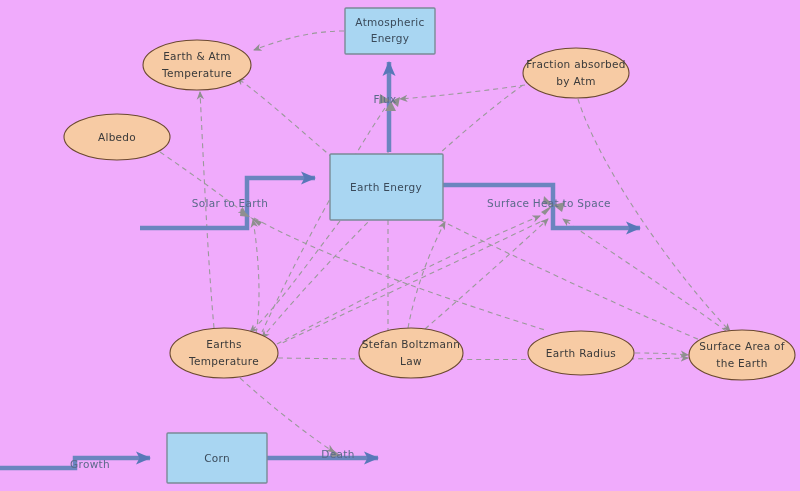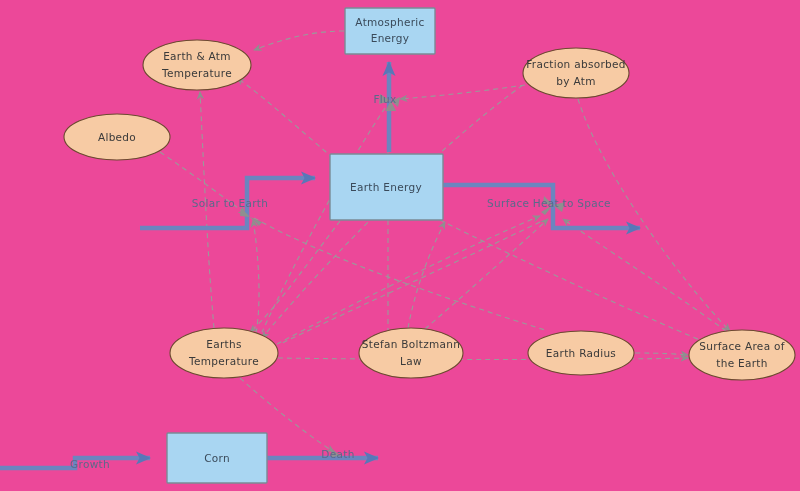--- a/index.html
+++ b/index.html
@@ -5,21 +5,21 @@
 <style>
   html, body {
     margin: 0;
     padding: 0;
     background: #ffffff;
   }
   #canvas {
     position: relative;
     width: 800px;
     height: 491px;
-    background: #ec4899;
+    background: #f0abfc;
     overflow: hidden;
     font-family: "DejaVu Sans", sans-serif;
   }
   #diagram-svg {
     position: absolute;
     top: 0;
     left: 0;
     width: 800px;
     height: 491px;
   }

